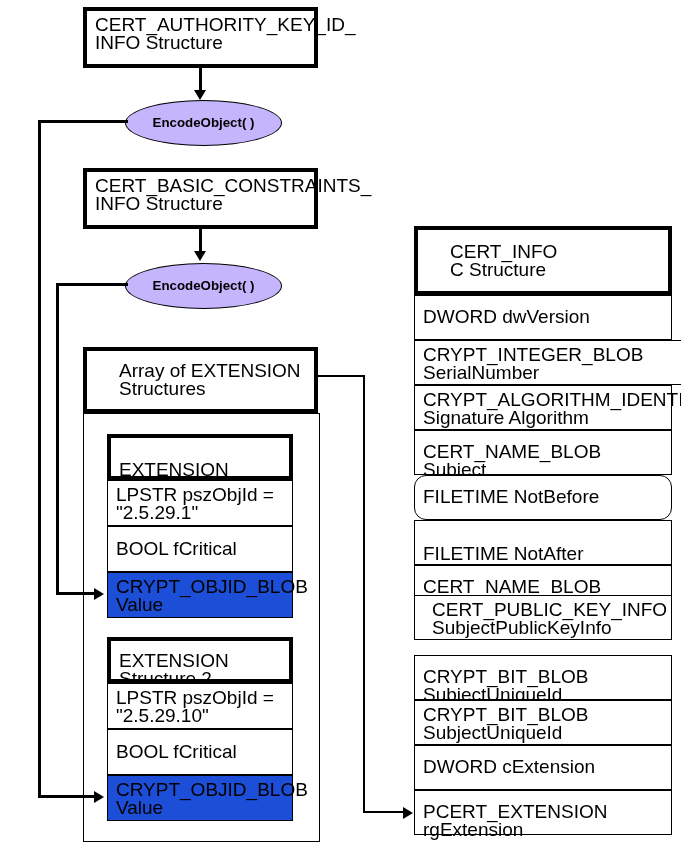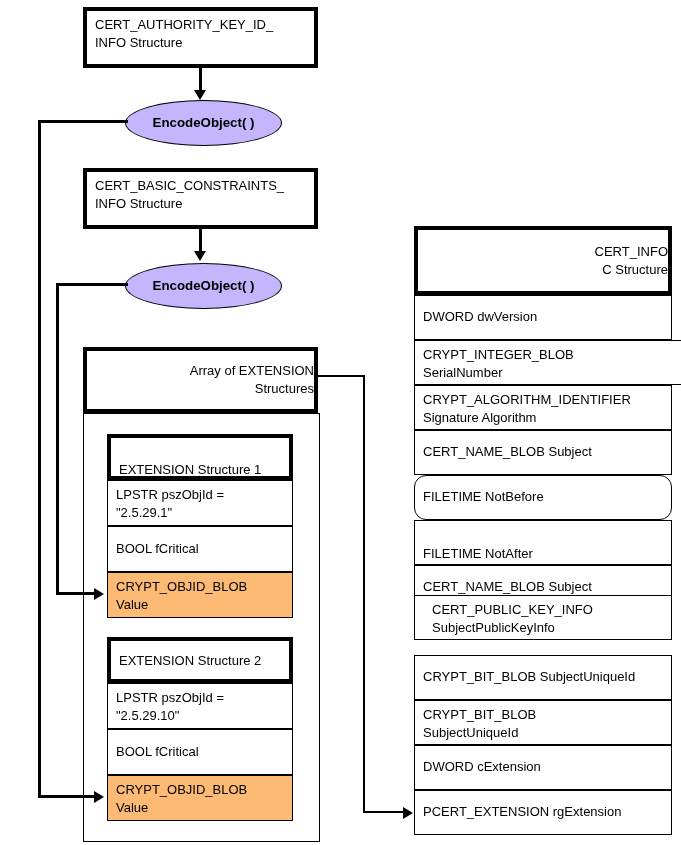--- a/index.html
+++ b/index.html
@@ -9,25 +9,25 @@
   #stage{position:absolute;left:0;top:0;width:681px;height:845px;}
 
   
   .abs{position:absolute;box-sizing:border-box;}
 
   
   .thick{border:4px solid #000;background:#fff;}
   
   .thin{border:1px solid #000;background:#fff;}
   
-  .shaded{background:#fdba74;}
+  .shaded{background:#1d4ed8;}
 
   .pad{padding:5px 7px 0 8px;}
-  .txt{font-size:13px;line-height:18px;color:#000;white-space:pre-line;}
-  .center{text-align:right;}
+  .txt{font-size:19px;line-height:18px;color:#000;white-space:pre-line;}
+  .center{text-align:left;padding-left:32px;}
   .vcenter{display:flex;flex-direction:column;justify-content:center;height:100%;}
 
   
   .ellipse{position:absolute;border:1.4px solid #000;border-radius:50%;
            background:#c4b5fd;display:flex;align-items:center;justify-content:center;}
   .ellipse .txt{font-weight:bold;font-size:13.3px;}
 
   
   .container{position:absolute;border:1px solid #000;background:transparent;}
 

